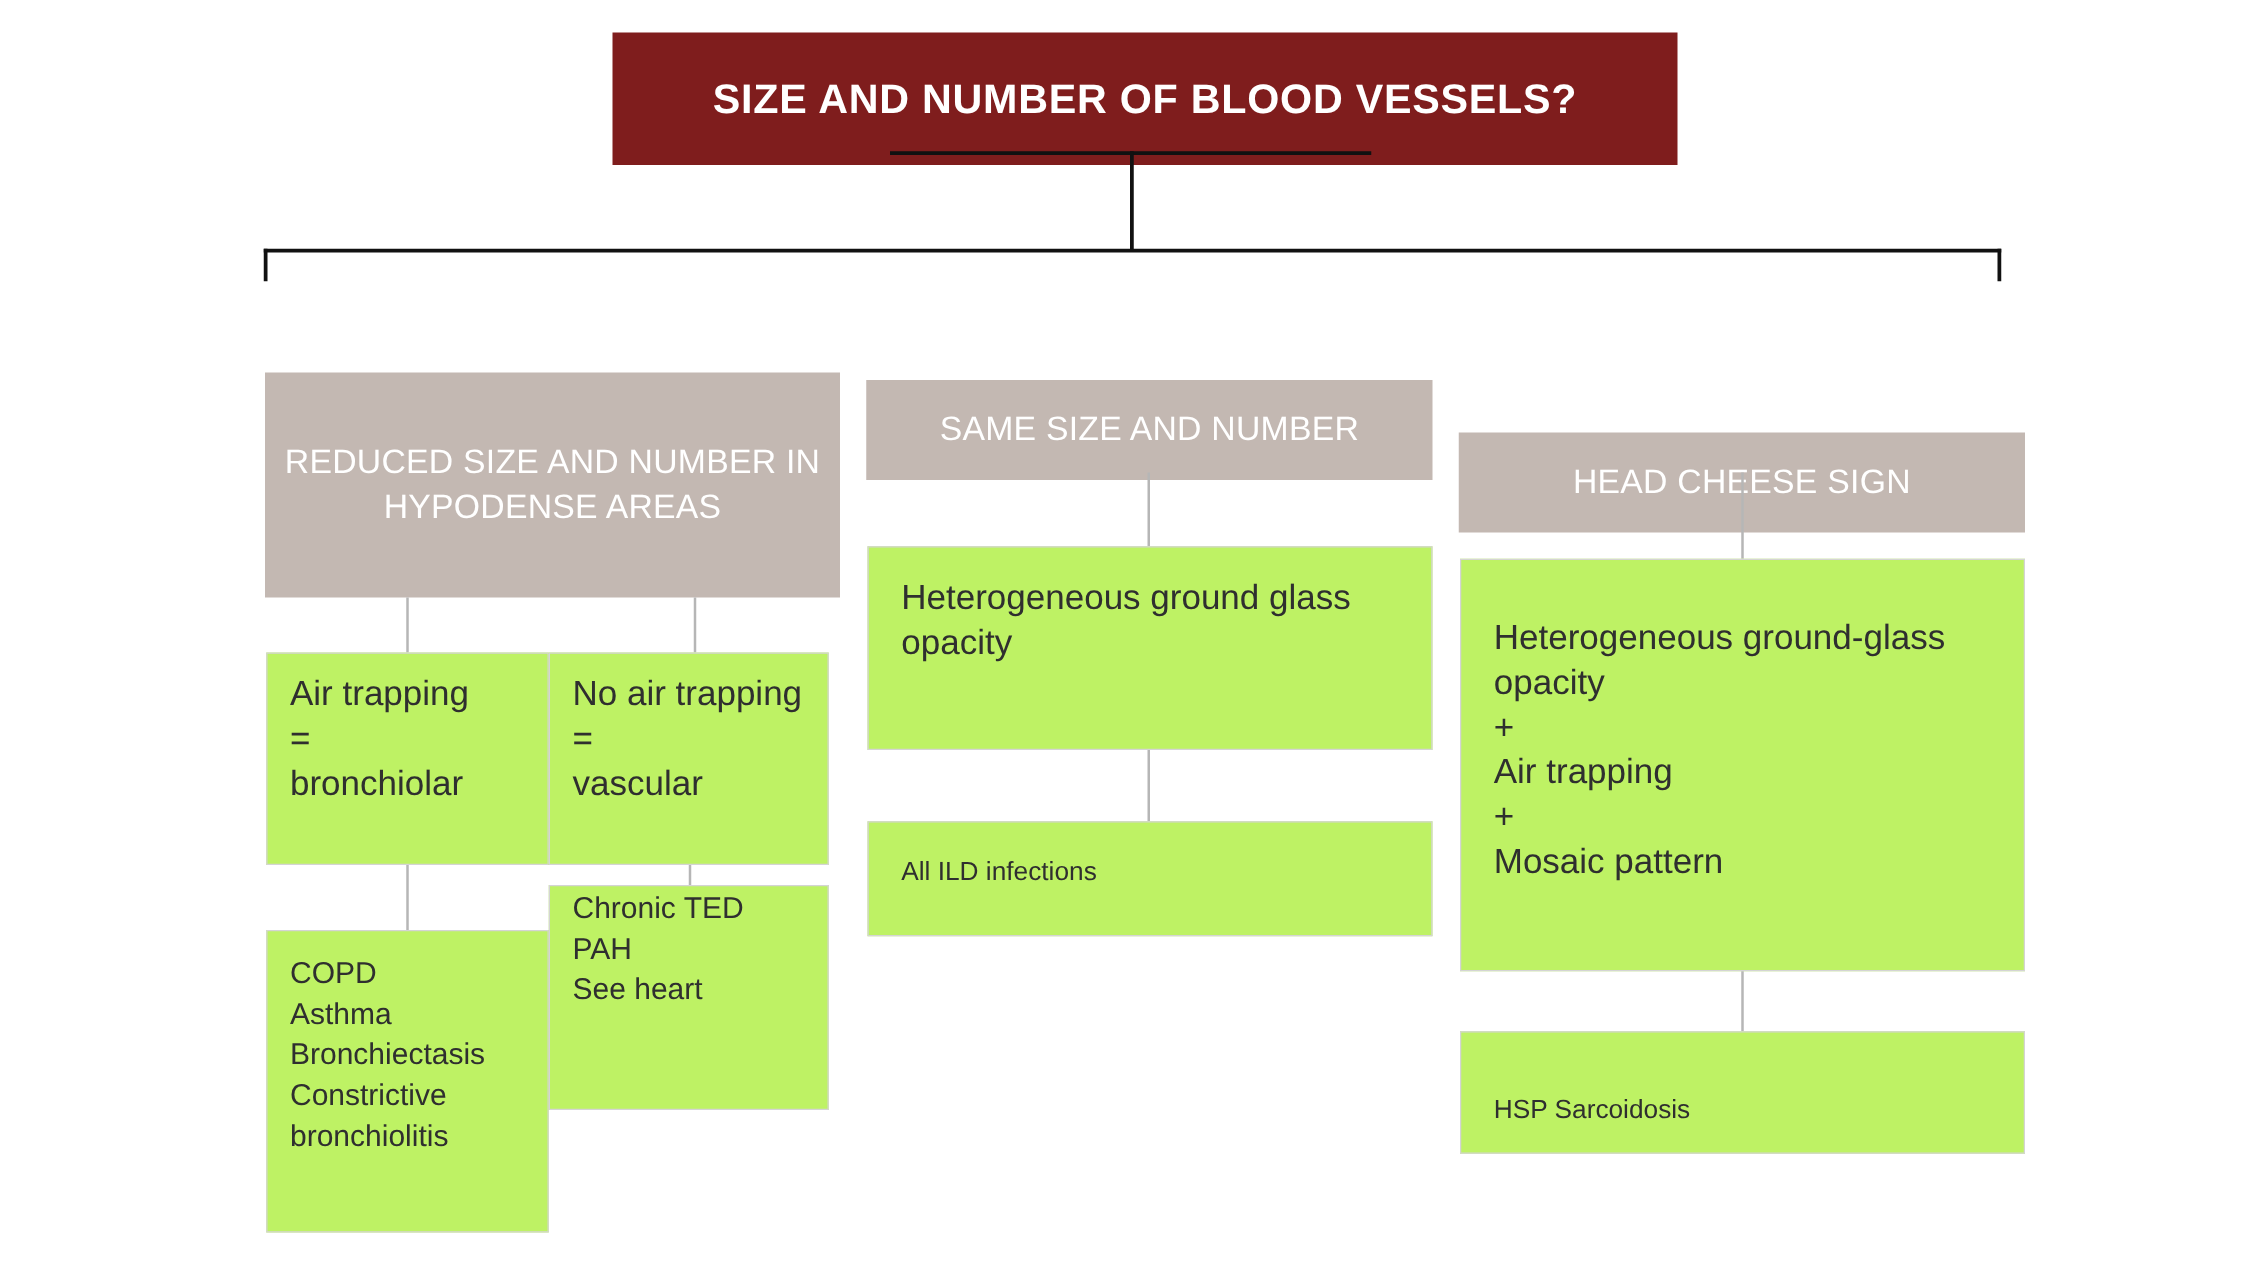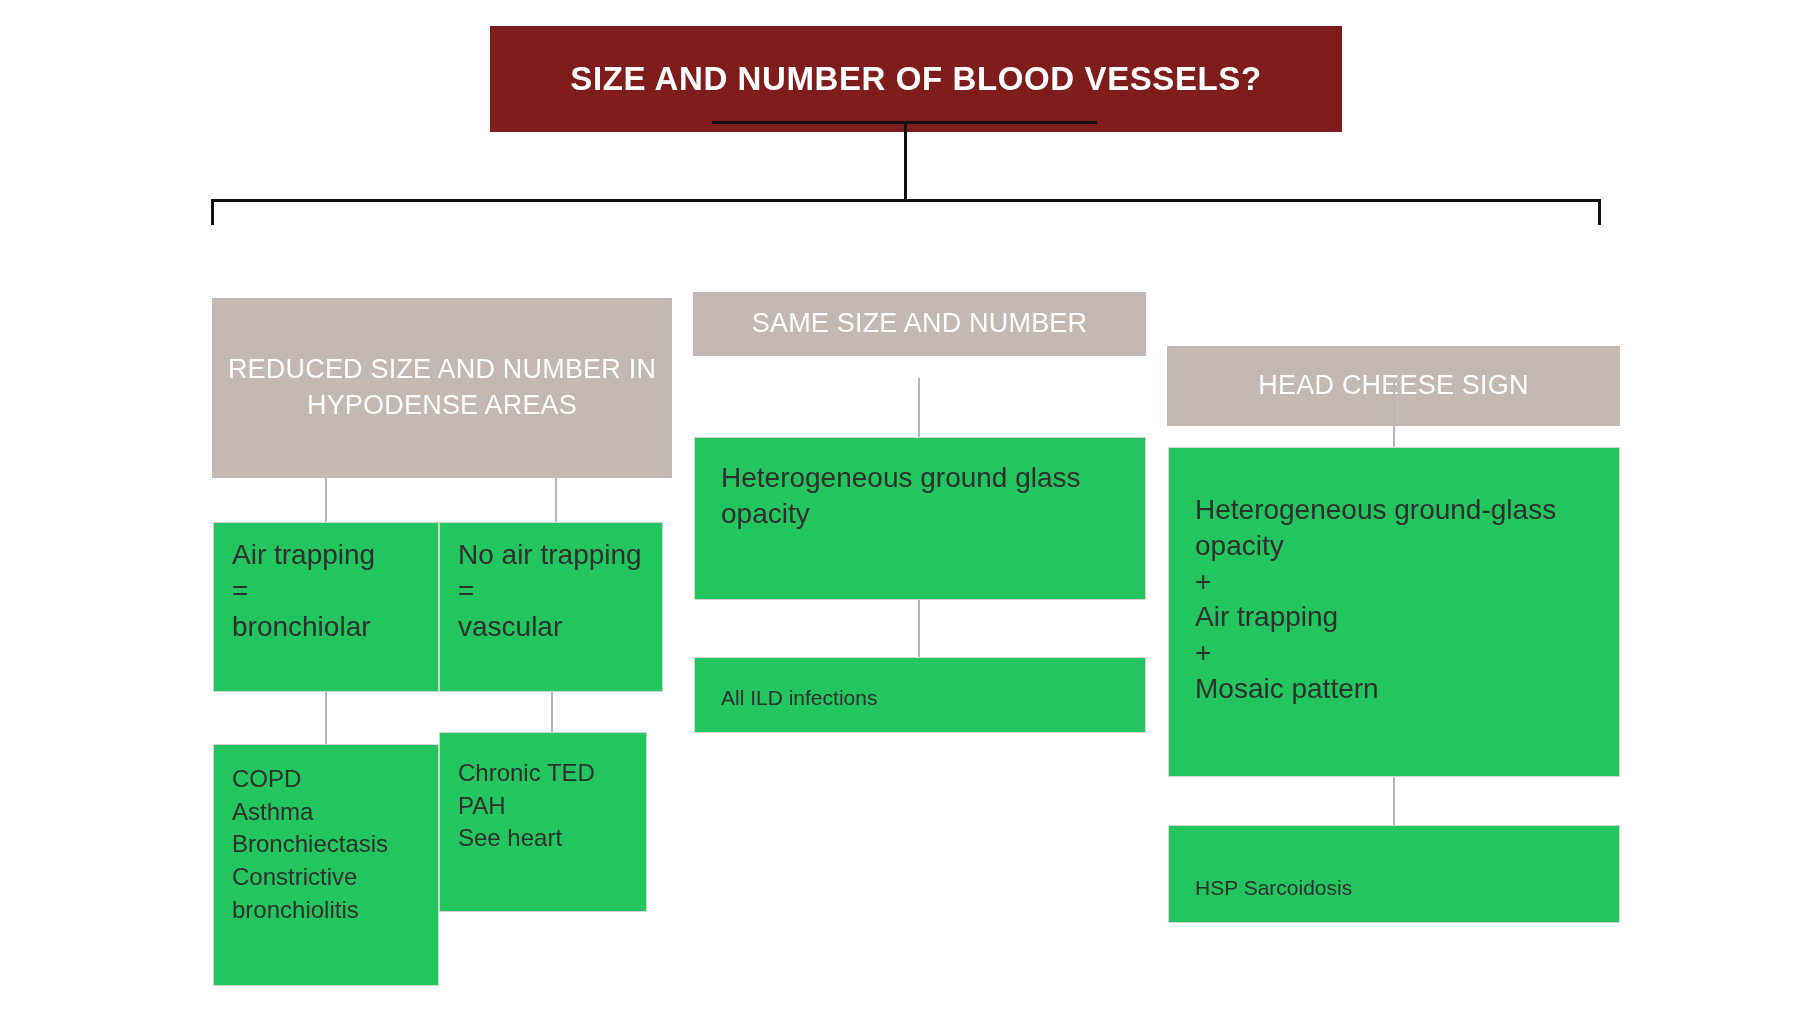--- a/index.html
+++ b/index.html
@@ -70,21 +70,21 @@
     font-weight: 400;
     text-align: center;
     line-height: 1.33;
     letter-spacing: 0.2px;
   }
 
   
   .box {
     position: absolute;
     border: 1px solid #d4d4d4;
-    background: #22c55e;
+    background: #bef264;
     box-sizing: border-box;
     padding: 14px 18px;
   }
   .box-text {
     color: #2f2f2f;
     font-size: 28px;
     line-height: 1.28;
     white-space: pre-line;
   }
   .box-text.small {
@@ -143,39 +143,39 @@
   <div class="stub-v" style="left:551px; top:692px; height:52px;"></div>
 
   <div class="box" style="left:213px; top:744px; width:226px; height:242px; padding:18px 18px;">
     <div class="box-text med">COPD
 Asthma
 Bronchiectasis
 Constrictive
 bronchiolitis</div>
   </div>
 
-  <div class="box" style="left:439px; top:732px; width:208px; height:180px; padding:24px 18px;">
+  <div class="box" style="left:439px; top:708px; width:224px; height:180px; padding:2px 18px;">
     <div class="box-text med">Chronic TED
 PAH
 See heart</div>
   </div>
 
-  <div class="sec-header" style="left:693px; top:292px; width:453px; height:64px;">
+  <div class="sec-header" style="left:693px; top:304px; width:453px; height:80px;">
     <div class="sec-header-label">SAME SIZE AND NUMBER</div>
   </div>
 
   <div class="stub-v" style="left:918px; top:378px; height:59px;"></div>
 
   <div class="box" style="left:694px; top:437px; width:452px; height:163px; padding:22px 26px;">
     <div class="box-text">Heterogeneous ground glass opacity</div>
   </div>
 
   <div class="stub-v" style="left:918px; top:600px; height:57px;"></div>
 
-  <div class="box" style="left:694px; top:657px; width:452px; height:76px; padding:26px 26px;">
+  <div class="box" style="left:694px; top:657px; width:452px; height:92px; padding:26px 26px;">
     <div class="box-text small">All ILD infections</div>
   </div>
 
   <div class="sec-header" style="left:1167px; top:298px; width:453px; height:80px;margin-top:48px;">
     <div class="sec-header-label">HEAD CHEESE SIGN</div>
   </div>
 
   <div class="stub-v" style="left:1393px; top:378px; height:69px;"></div>
 
   <div class="box" style="left:1168px; top:447px; width:452px; height:330px; padding:44px 26px;">

